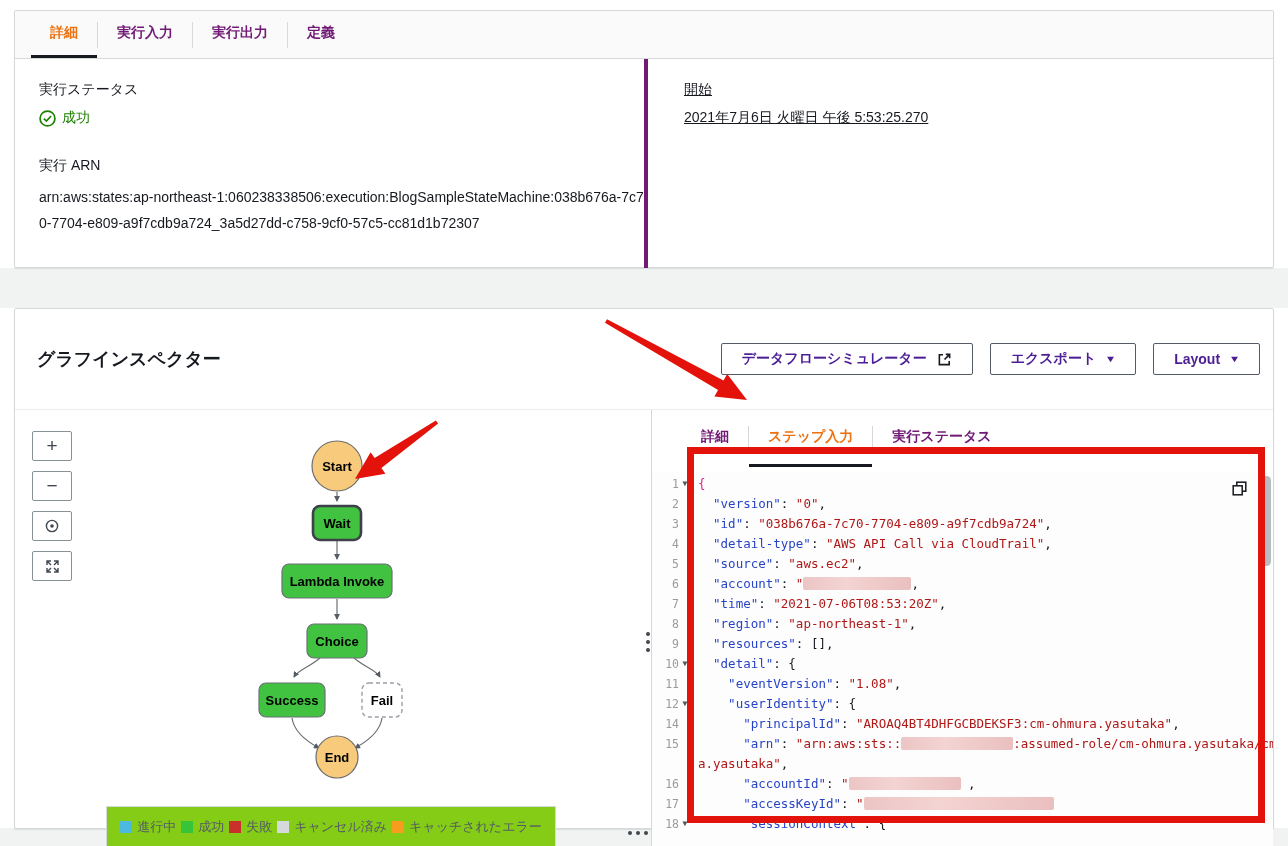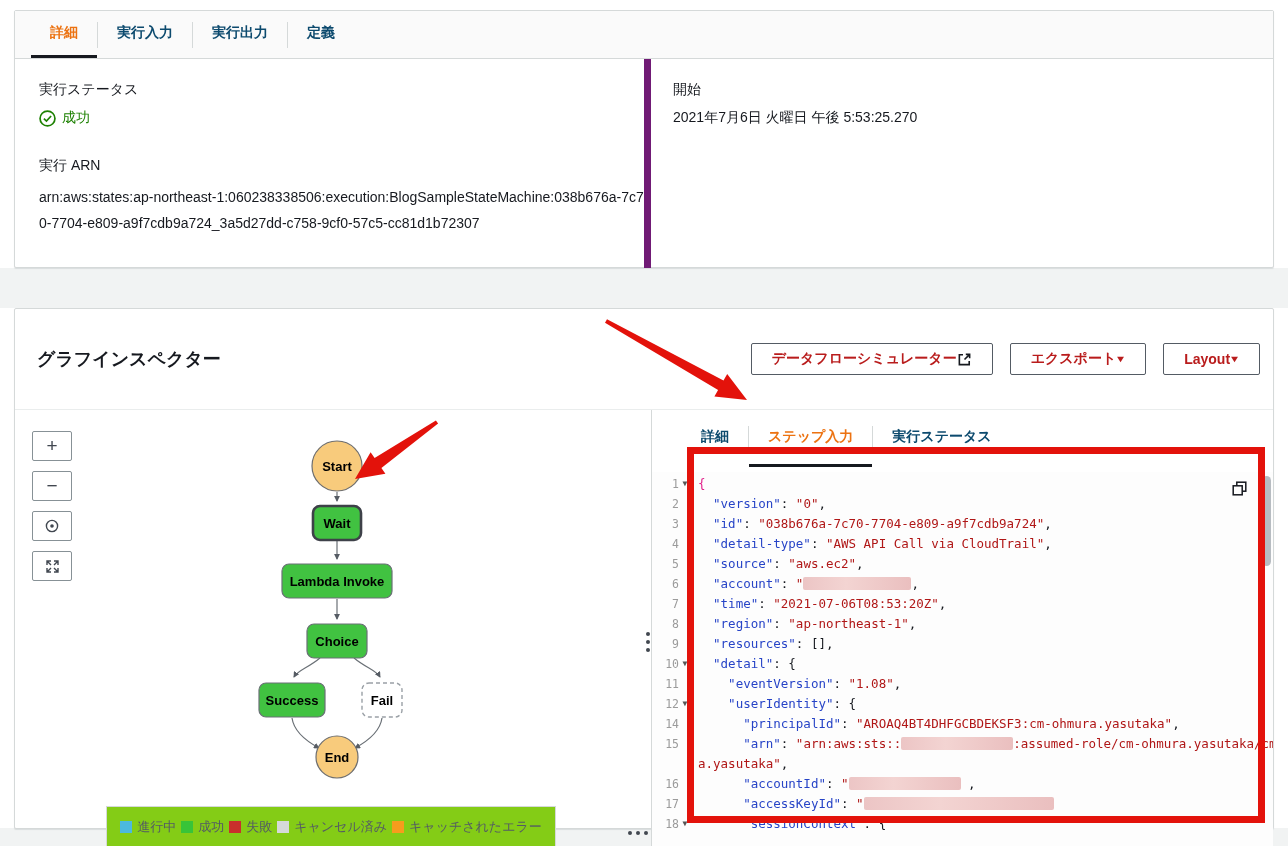--- a/index.html
+++ b/index.html
@@ -18,42 +18,42 @@
     border:1px solid #d5d9d9; border-radius:2px;
     box-shadow:0 1px 1px rgba(0,28,36,.1);
   }
   #card-details { top:10px; height:258px; }
   #card-inspector { top:308px; height:521px; }
 
   
   .tabbar { display:flex; align-items:stretch; background:#fafafa;
     border-bottom:1px solid #d5d9d9; padding-left:16px; height:48px; }
   .tab { display:flex; align-items:center; padding:0 19px; font-size:14px;
-    font-weight:700; color:#0c4a6e; cursor:pointer; border-bottom:3px solid transparent; }
+    font-weight:700; color:#701a75; cursor:pointer; border-bottom:3px solid transparent; }
   .tab.active { color:#ec7211; border-bottom-color:#16191f; }
   .tab-sep { width:1px; height:26px; background:#d5d9d9; align-self:center; }
 
   
   .details-grid { display:flex; height:209px; }
   .dcol { width:50%; padding:22px 24px; }
-  .dcol.right { border-left:7px solid #701a75; padding-left:22px; }
+  .dcol.right { border-left:4px solid #701a75; padding-left:36px;text-decoration:underline; }
   .dlabel { font-size:14px; color:#16191f; margin-bottom:10px; }
   .dvalue { font-size:14px; color:#16191f; }
   .dblock { margin-bottom:30px; }
   .status-line { display:flex; align-items:center; gap:6px; color:#1d8102; font-size:14px; }
   .arn-value { width:612px; word-break:break-all; line-height:1.85; }
 
   
   .insp-header { display:flex; align-items:center; height:101px; padding:0 13px 0 22px;
     border-bottom:1px solid #eaeded; }
   .insp-title { font-size:18px; font-weight:700; }
   .hbtns { margin-left:auto; display:flex; gap:17px; }
-  .btn { display:flex; align-items:center; height:32px; padding:0 20px;
+  .btn { display:flex; align-items:center; gap:10px; height:32px; padding:0 20px;
     background:#fff; border:1px solid #545b64; border-radius:2px;
-    font-size:14px; font-weight:700; color:#b91c1c; cursor:pointer; white-space:nowrap; }
+    font-size:14px; font-weight:700; color:#4c1d95; cursor:pointer; white-space:nowrap; }
   .caret { font-size:9px; line-height:1; transform:scaleX(1.3); }
 
   .insp-body { position:relative; height:439px; }
   .graph-pane { position:absolute; left:0; top:0; bottom:0; width:637px;
     border-right:1px solid #d5d9d9; }
   .step-pane { position:absolute; left:637px; top:0; bottom:0; right:0; }
 
   
   .zoomctl { position:absolute; left:17px; top:21px; display:flex; flex-direction:column; gap:10px; }
   .zbtn { width:40px; height:30px; background:#fff; border:1px solid #879196; border-radius:2px;

